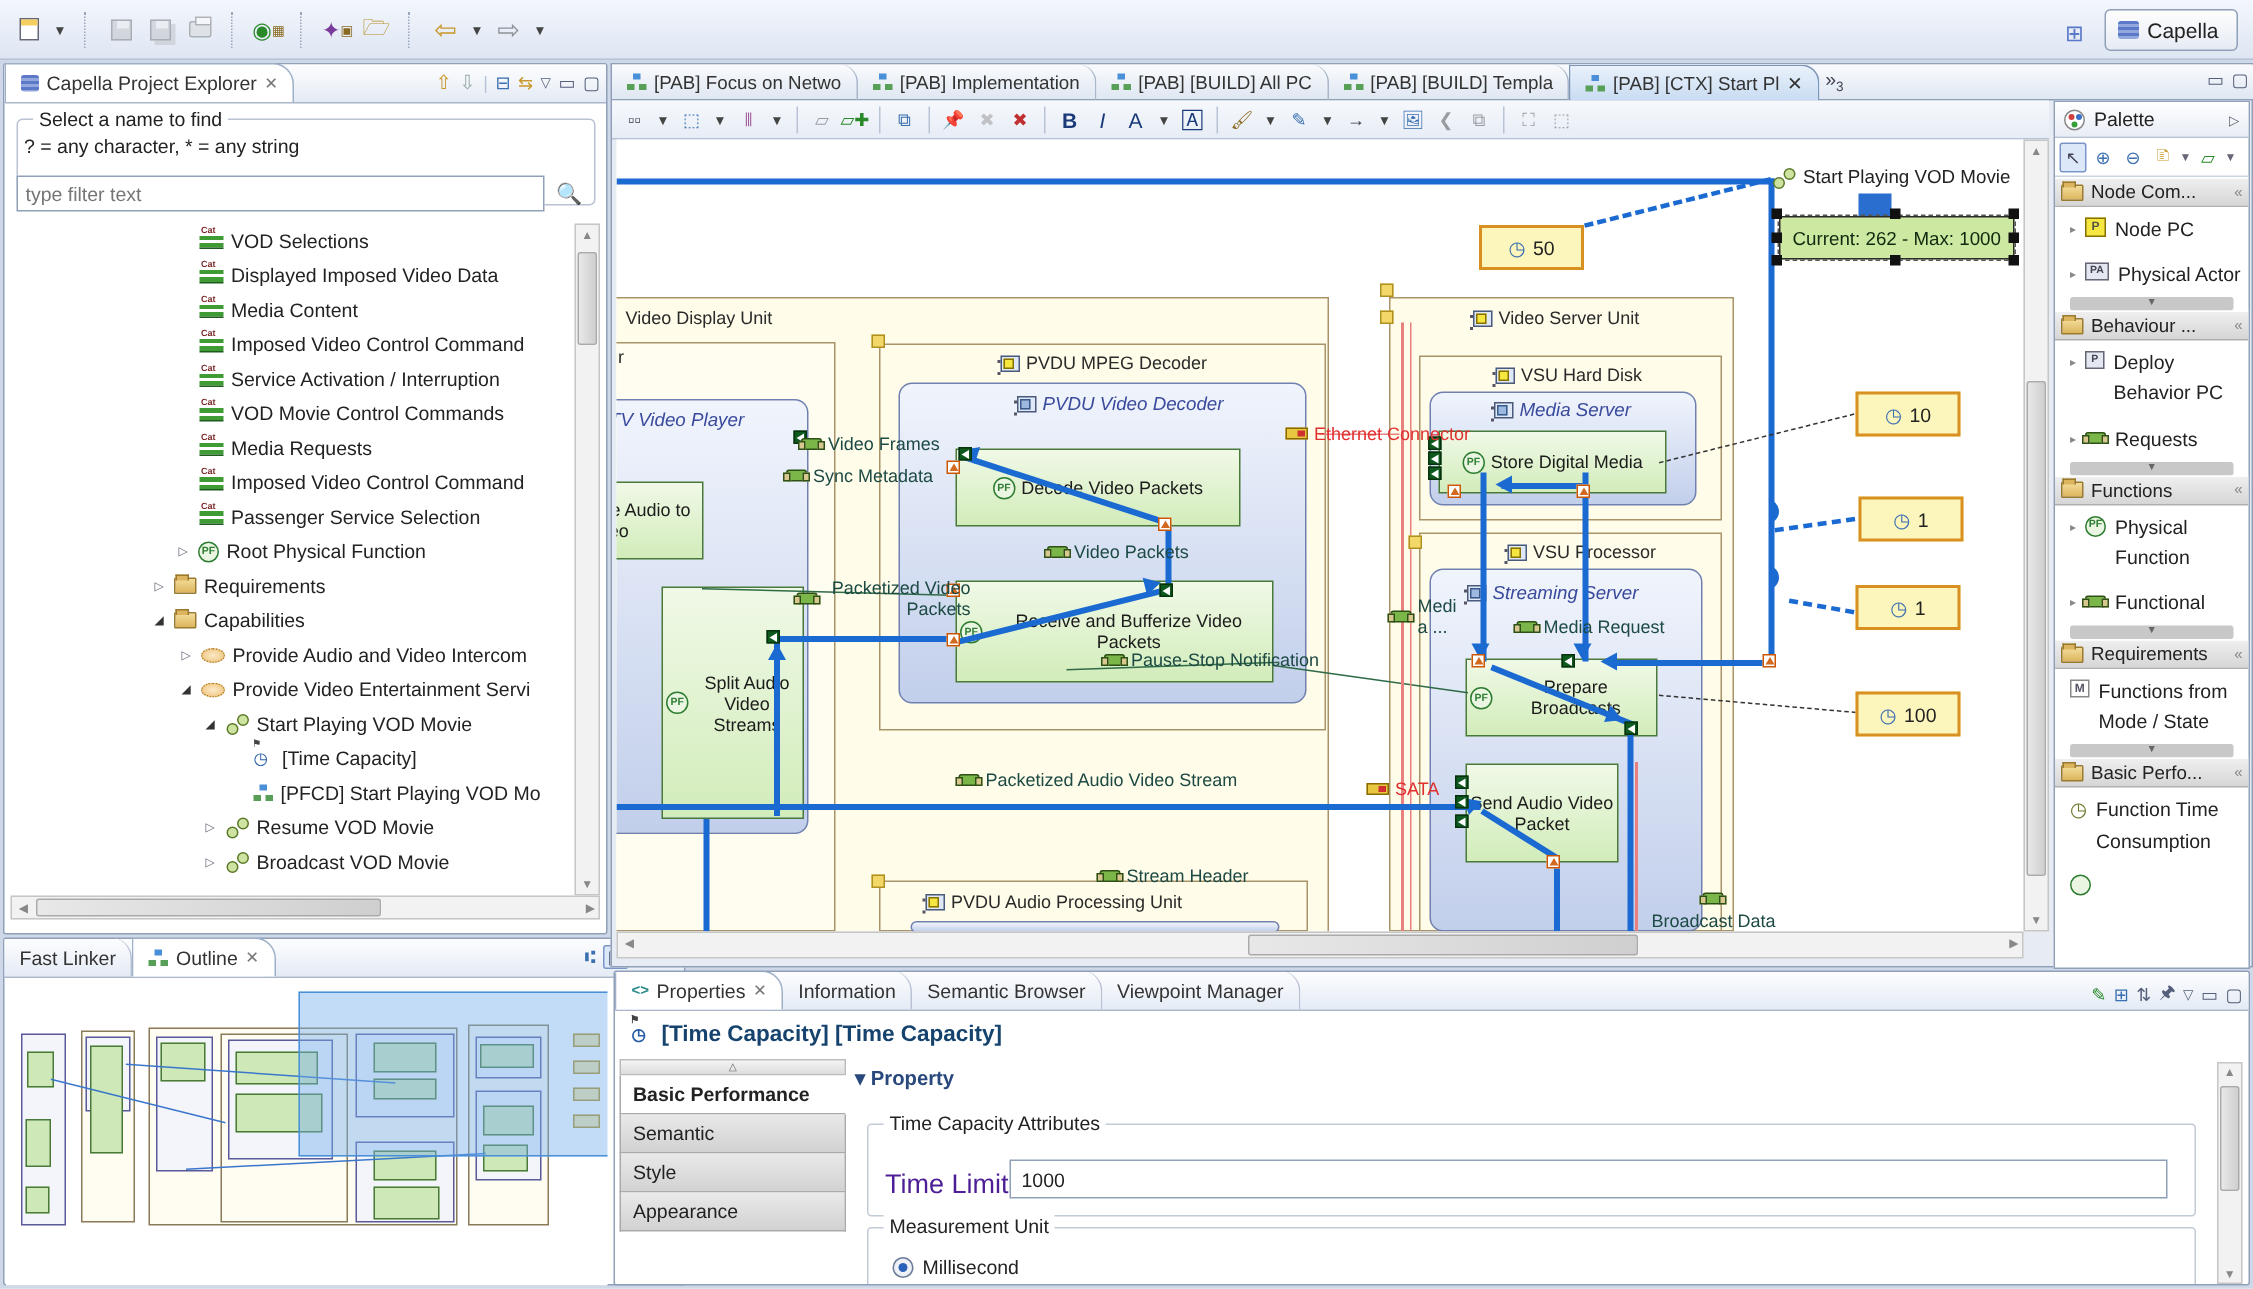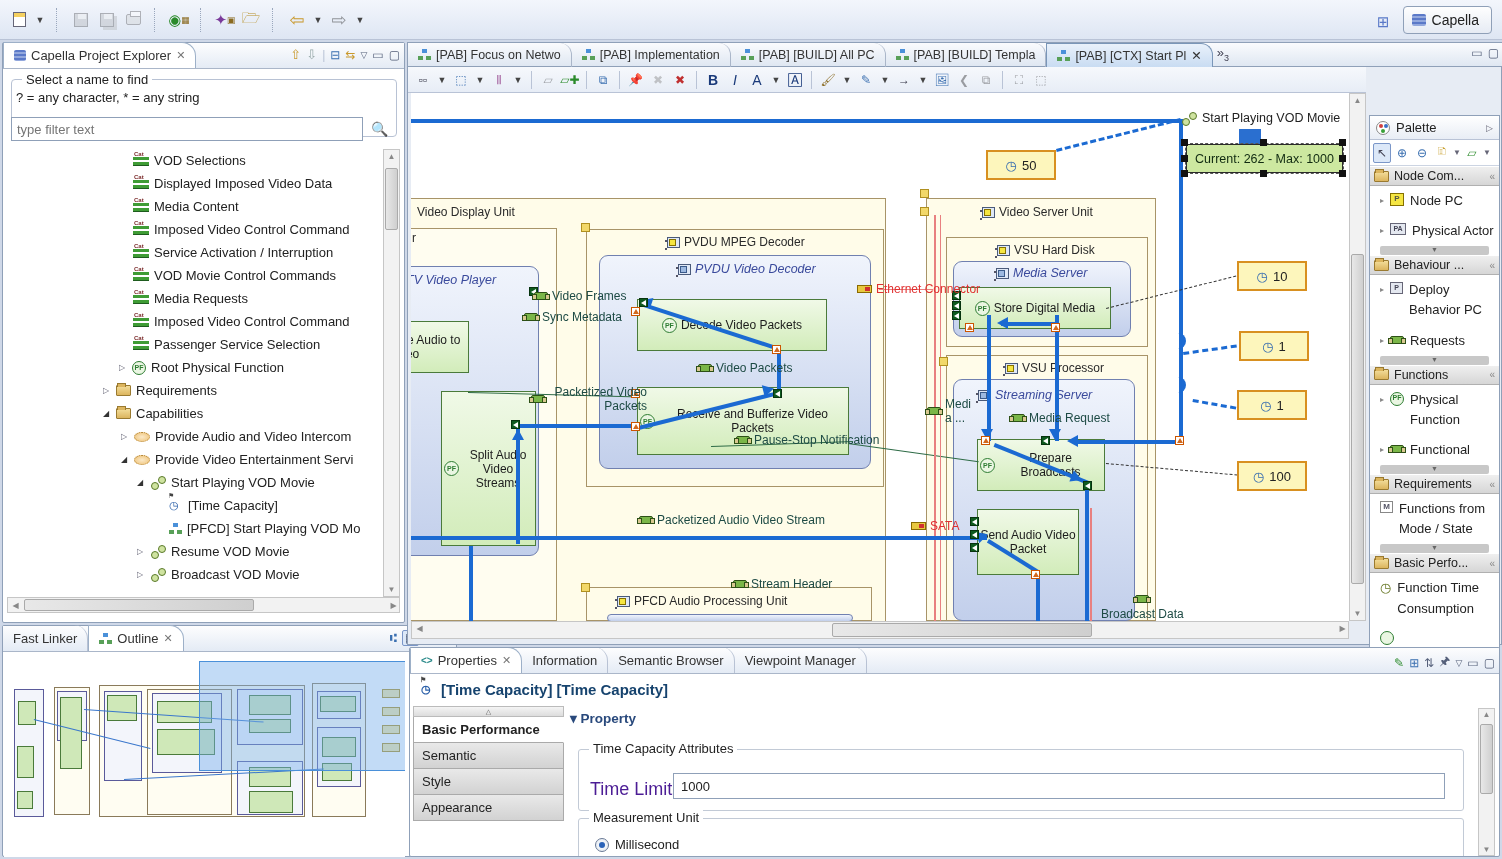--- a/index.html
+++ b/index.html
@@ -131,21 +131,21 @@
   .clock { color:#3a6fb0; font-size:13px; }
   .capbox { position:absolute; left:775px; top:51px; width:157px; height:29px; background:#cde8a0; border:1px solid #2a2a2a; outline:1px dashed #555; display:flex; align-items:center; justify-content:center; font-size:12.5px; color:#102a10; }
   .hdl { position:absolute; width:7px; height:7px; background:#111; }
   .captab { position:absolute; left:828px; top:36px; width:22px; height:15px; background:#2a6fd0; }
   .chainlab { position:absolute; left:770px; top:18px; display:flex; gap:5px; align-items:center; font-size:12.5px; color:#222; }
 
   .hscroll { position:absolute; left:3px; top:578px; width:938px; height:18px; background:#f2f2f2; border:1px solid #c6c6c6; }
   .vscroll { position:absolute; left:941px; top:50px; width:17px; height:528px; background:#f2f2f2; border:1px solid #c6c6c6; }
 
   
-  .palette { position:absolute; left:961px; top:24px; width:131px; height:579px; background:#fff; border:1px solid #8fa0b8; overflow:hidden;margin-top:48px; }
+  .palette { position:absolute; left:961px; top:24px; width:131px; height:579px; background:#fff; border:1px solid #8fa0b8; overflow:hidden; }
   .pal-head { height:24px; display:flex; align-items:center; gap:6px; padding:0 6px; background:linear-gradient(#fff,#e8edf5); border-bottom:1px solid #b9c3d6; font-size:13px; }
   .pal-dot { width:14px; height:14px; border-radius:50%; border:1px solid #888; position:relative; background:#fff; }
   .pal-dot::before { content:""; position:absolute; left:2px; top:2px; width:4px; height:4px; border-radius:50%; background:#d04040; box-shadow:5px 0 0 #3a70c8, 2px 5px 0 #38a038; }
   .pal-tools { height:26px; display:flex; align-items:center; padding:0 3px; border-bottom:1px solid #ccd4e2; font-size:12px; color:#445; gap:2px; }
   .pal-tools .t { width:18px; height:20px; display:inline-flex; align-items:center; justify-content:center; }
   .pal-tools .sel { border:1px solid #7a96c8; background:#dce8f8; border-radius:2px; }
   .pal-grp { height:20px; background:linear-gradient(#efefef,#d6d6d6); border-top:1px solid #fff; border-bottom:1px solid #b0b0b0; display:flex; align-items:center; gap:5px; padding:0 4px; font-size:12.5px; color:#222; }
   .pal-pin { margin-left:auto; color:#888; font-size:10px; }
   .pal-item { display:flex; gap:6px; padding:5px 2px 5px 10px; font-size:13px; color:#222; align-items:flex-start; line-height:1.55; }
   .pal-item .caret { font-size:8px; color:#888; margin-top:4px; }
@@ -491,21 +491,21 @@
       <span class="pfb">PF</span>
         <span>Decode Video Packets</span>
     </div>
     <div class="fn" style="left:226px; top:294px; width:212px; height:68px;">
       <span class="pfb">PF</span>
         <span>Receive and Bufferize Video Packets</span>
     </div>
     <div class="ctr" style="left:175px; top:494px; width:286px; height:34px;">
       <span class="clabel" style="left:30px; top:6px;">
           <span class="node-ic"></span>
-          <span>PFCD Audio Processing Unit</span>
+          <span>PVDU Audio Processing Unit</span>
         </span>
       <div class="bcomp" style="left:20px; top:26px; width:246px; height:8px;"></div>
     </div>
 
     <div class="ctr" style="left:515px; top:105px; width:230px; height:423px;">
       <span class="clabel" style="left:55px; top:6px;">
           <span class="node-ic"></span>
           <span>Video Server Unit</span>
         </span>
     </div>

